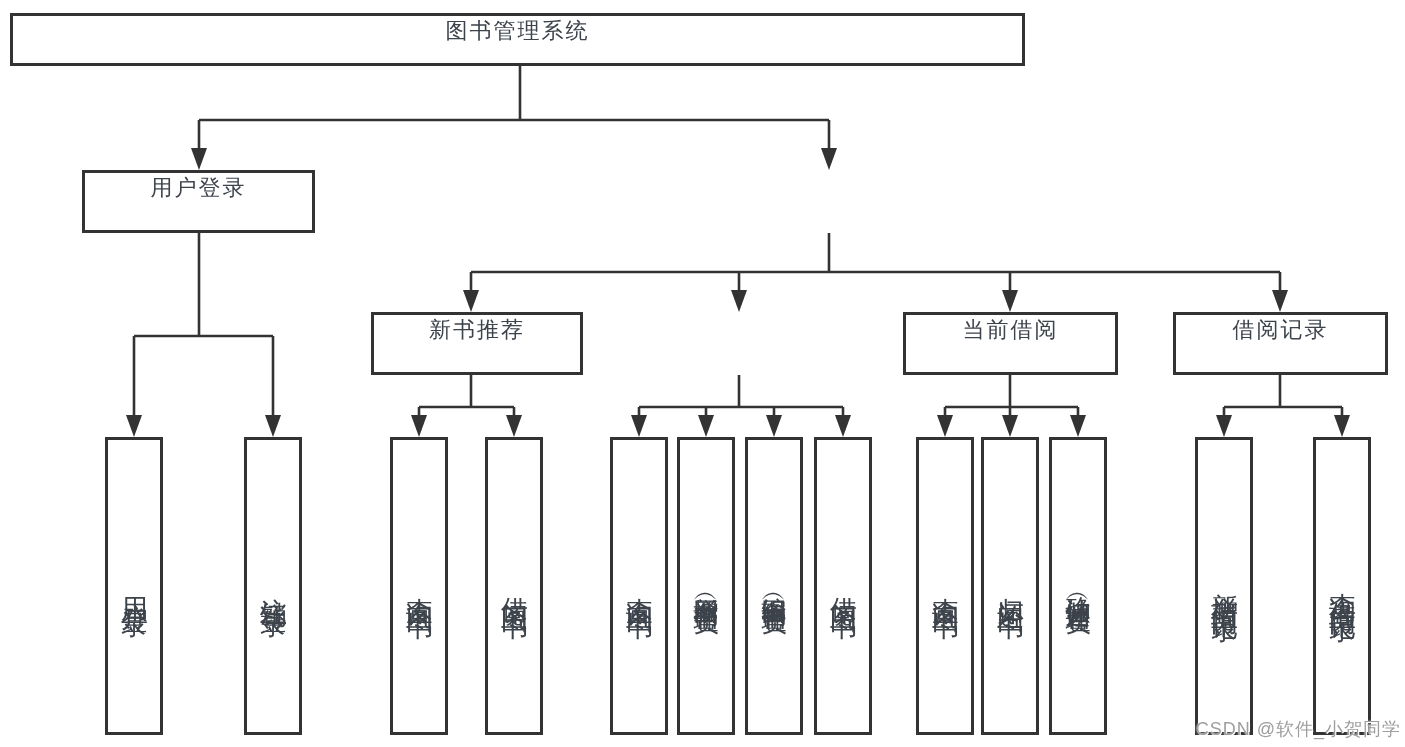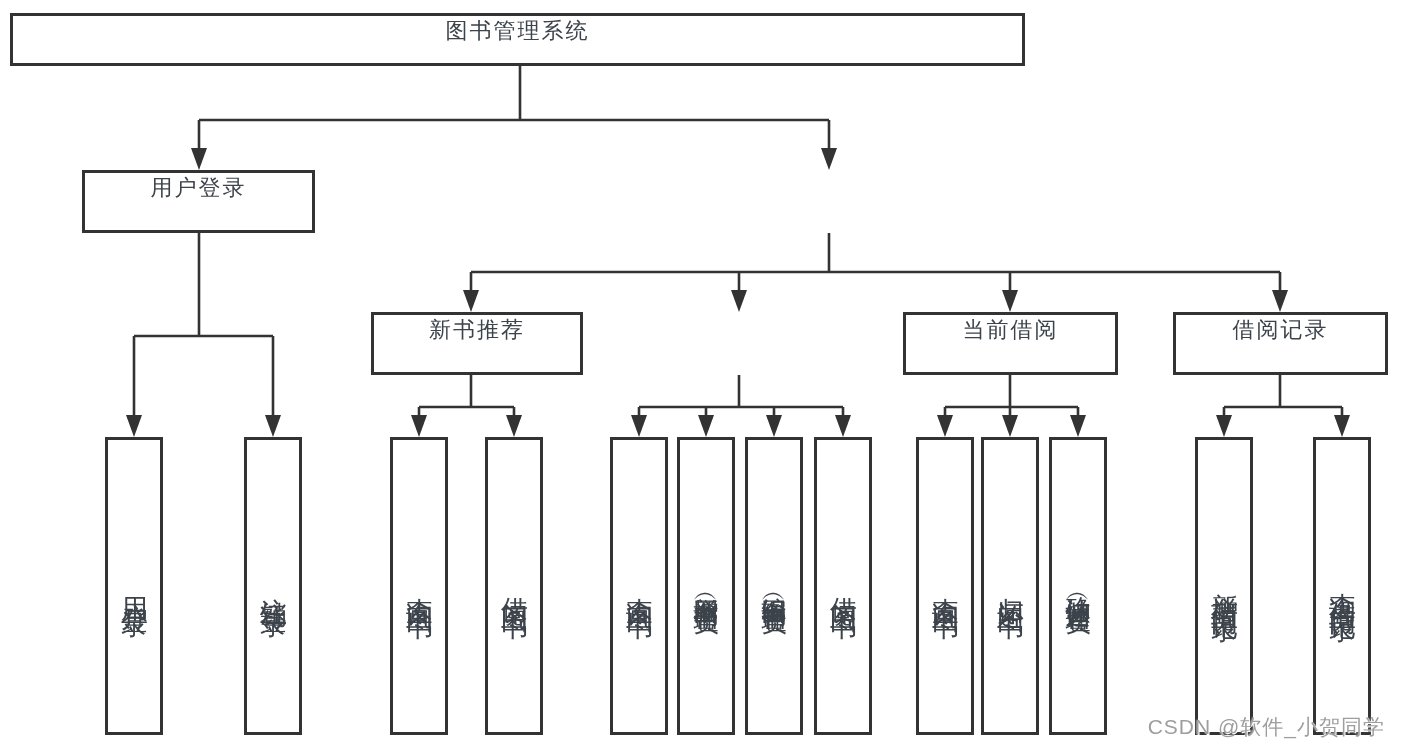--- a/index.html
+++ b/index.html
@@ -56,23 +56,23 @@
     letter-spacing: 5px;
     line-height: 1;
     white-space: nowrap;
   }
   .leaf.dense .vtext {
     font-size: 25px;
     letter-spacing: 2px;
   }
   .watermark {
     position: absolute;
-    right: 20px;
+    right: 4px;
     bottom: 6px;
-    font-size: 21px;
+    font-size: 18px;
     letter-spacing: 1px;
     color: var(--watermark, #9e9e9e);
     text-shadow: 0 0 2px #ffffff, 1px 1px 0 #ffffff;
     z-index: 10;
     white-space: nowrap;
   }
 </style>
 </head>
 <body style="--line: #333333; --text: #3d434b; --box-bg: #ffffff; --watermark: #9e9e9e;">
 

